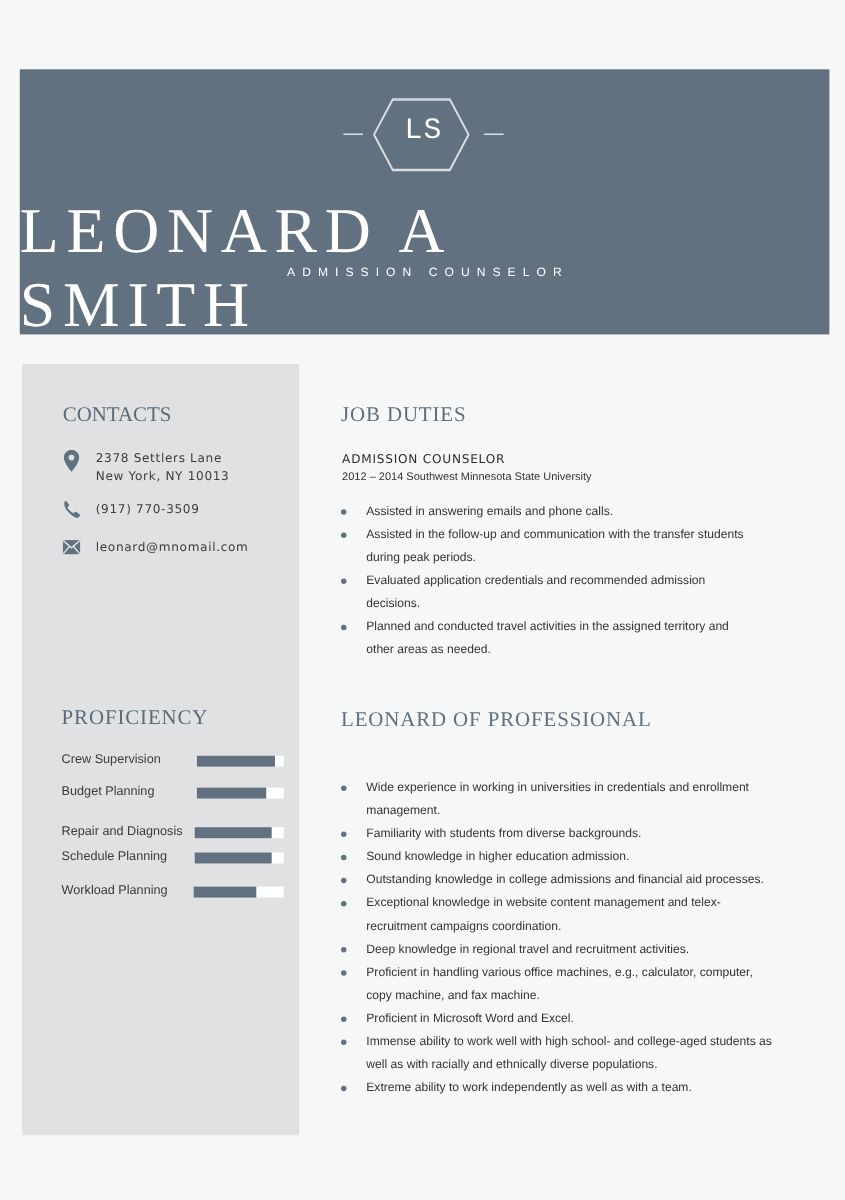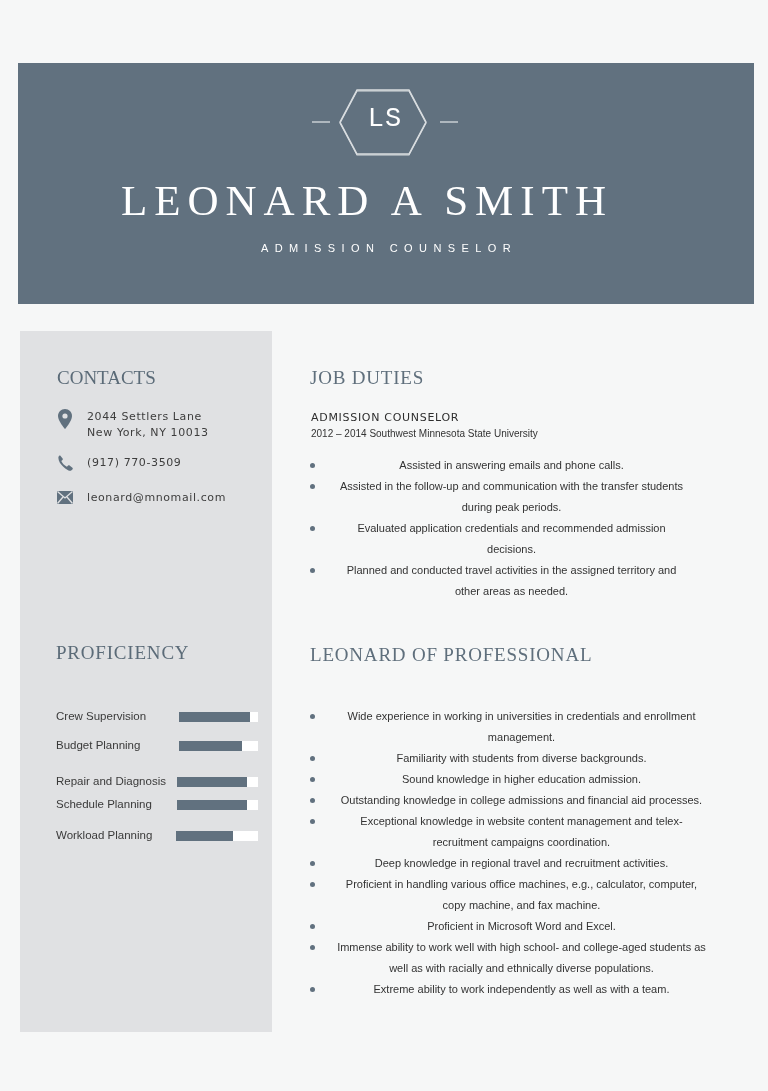--- a/index.html
+++ b/index.html
@@ -1,35 +1,35 @@
 <!DOCTYPE html>
 <html><head>
 <meta charset="utf-8">
 <style>
   html, body { margin:0; padding:0; }
   body { width:768px; height:1091px; background:#f6f7f7; position:relative; overflow:hidden; font-family:"Liberation Sans", sans-serif; }
   .header { position:absolute; left:18px; top:63px; width:736px; height:241px; background:#61717f; }
   .monogram { position:absolute; left:312px; top:86px; width:146px; height:72px; }
   .mono-text { position:absolute; left:0; top:18px; width:146px; text-align:center; font-family:Liberation Mono, monospace; color:#fff; font-size:27px; letter-spacing:1px; }
-  .name { position:absolute; left:18px; top:176px; width:595px; text-align:right; color:#fff; font-family:"Liberation Serif", serif; font-size:43px; letter-spacing:7px; }
+  .name { position:absolute; left:18px; top:176px; width:595px; text-align:left; color:#fff; font-family:"Liberation Serif", serif; font-size:58px; letter-spacing:7px; }
   .title { position:absolute; left:18px; top:242px; width:736px; text-align:center; color:#fff; font-family:"Liberation Sans", sans-serif; font-size:11px; letter-spacing:6.4px; padding-left:6px; box-sizing:border-box; }
   .sidebar { position:absolute; left:20px; top:331px; width:252px; height:701px; background:#e0e1e3; }
   .sb-heading { position:absolute; left:57px; font-family:"Liberation Serif", serif; color:#5b6b78; font-size:19px; }
   .contact-row { position:absolute; left:56px; display:flex; align-items:flex-start; }
   .contact-icon { width:18px; height:18px; margin-right:13px; display:flex; justify-content:center; }
   .contact-text { font-family:"DejaVu Sans", sans-serif; font-size:11px; color:#3d3d3d; letter-spacing:0.6px; line-height:16px; }
-  .prof-row { position:absolute; left:56px; width:202px; height:14px;margin-top:25px; }
+  .prof-row { position:absolute; left:56px; width:202px; height:14px; }
   .prof-label { position:absolute; left:0; top:0; font-family:"Liberation Sans", sans-serif; font-size:11.5px; color:#3a3a3a; }
   .prof-bar { position:absolute; top:2px; height:10px; background:#fff; }
   .prof-fill { height:100%; background:#61717f; }
   .main-heading { position:absolute; left:310px; font-family:"Liberation Serif", serif; color:#5f6f7c; font-size:19px; letter-spacing:0.8px; line-height:23px; }
   .job-title { position:absolute; left:311px; top:411px; font-family:"DejaVu Sans", sans-serif; font-size:11px; color:#2e2e2e; letter-spacing:0.7px; }
   .job-meta { position:absolute; left:311px; top:428px; font-family:"Liberation Sans", sans-serif; font-size:10px; color:#333; }
   ul.bullets { position:absolute; left:310px; margin:0; padding:0; list-style:none; width:400px; }
-  ul.bullets li { position:relative; padding-left:23px; font-family:"Liberation Sans", sans-serif; font-size:11px; color:#333; line-height:21px;text-align:center; }
+  ul.bullets li { position:relative; padding-left:23px; font-family:"Liberation Sans", sans-serif; font-size:11px; color:#333; line-height:21px; }
   ul.bullets li::before { content:""; position:absolute; left:0; top:8px; width:5px; height:5px; border-radius:50%; background:#61717f; }
 </style>
 </head>
 <body>
 
 <div class="header"></div>
 <div class="monogram">
   <svg width="146" height="72" viewBox="0 0 146 72">
     <line x1="0" y1="36" x2="18" y2="36" stroke="#d9dde0" stroke-width="1.3"></line>
     <line x1="128" y1="36" x2="146" y2="36" stroke="#d9dde0" stroke-width="1.3"></line>
@@ -46,21 +46,21 @@
 <div class="sb-heading" style="top:367px;">CONTACTS</div>
 
 <div class="contact-row" style="top:409px;">
   <span class="contact-icon">
     <svg width="14" height="20" viewBox="0 0 14 20">
         <path d="M7 0C3.1 0 0 3.1 0 7c0 5 7 13 7 13s7-8 7-13c0-3.9-3.1-7-7-7z" fill="#61717f"></path>
         <circle cx="7" cy="7" r="2.6" fill="#e0e1e3"></circle>
       </svg>
   </span>
   <div>
-    <div class="contact-text">2044 Settlers Lane</div>
+    <div class="contact-text">2378 Settlers Lane</div>
     <div class="contact-text">New York, NY 10013</div>
   </div>
 </div>
 
 <div class="contact-row" style="top:455px;">
   <span class="contact-icon">
     <svg width="16" height="16" viewBox="0 0 16 16">
         <path d="M3.2 0.6l2.4 2.8c0.4 0.5 0.3 1.1-0.1 1.5L4.3 6.1c0.9 2.2 2.9 4.3 5.6 5.6l1.2-1.2c0.4-0.4 1.1-0.5 1.5-0.1l2.8 2.4c0.5 0.4 0.5 1.1 0 1.6l-1.5 1.3C11.9 17 0.1 8.7 1.5 1.7L2.2 0.7c0.3-0.4 0.7-0.4 1-0.1z" fill="#61717f"></path>
       </svg>
   </span>

